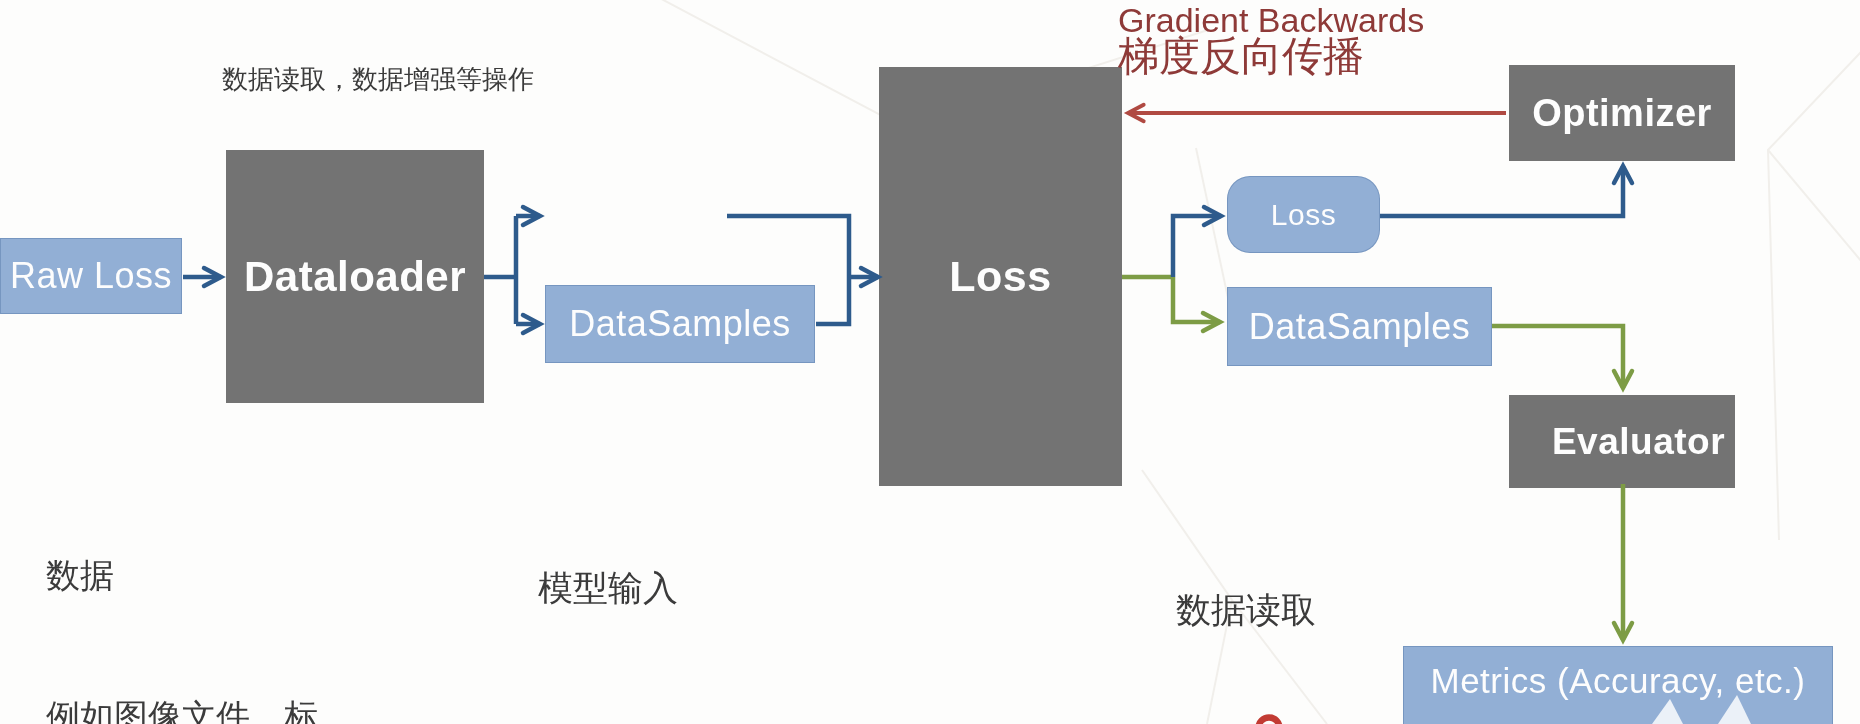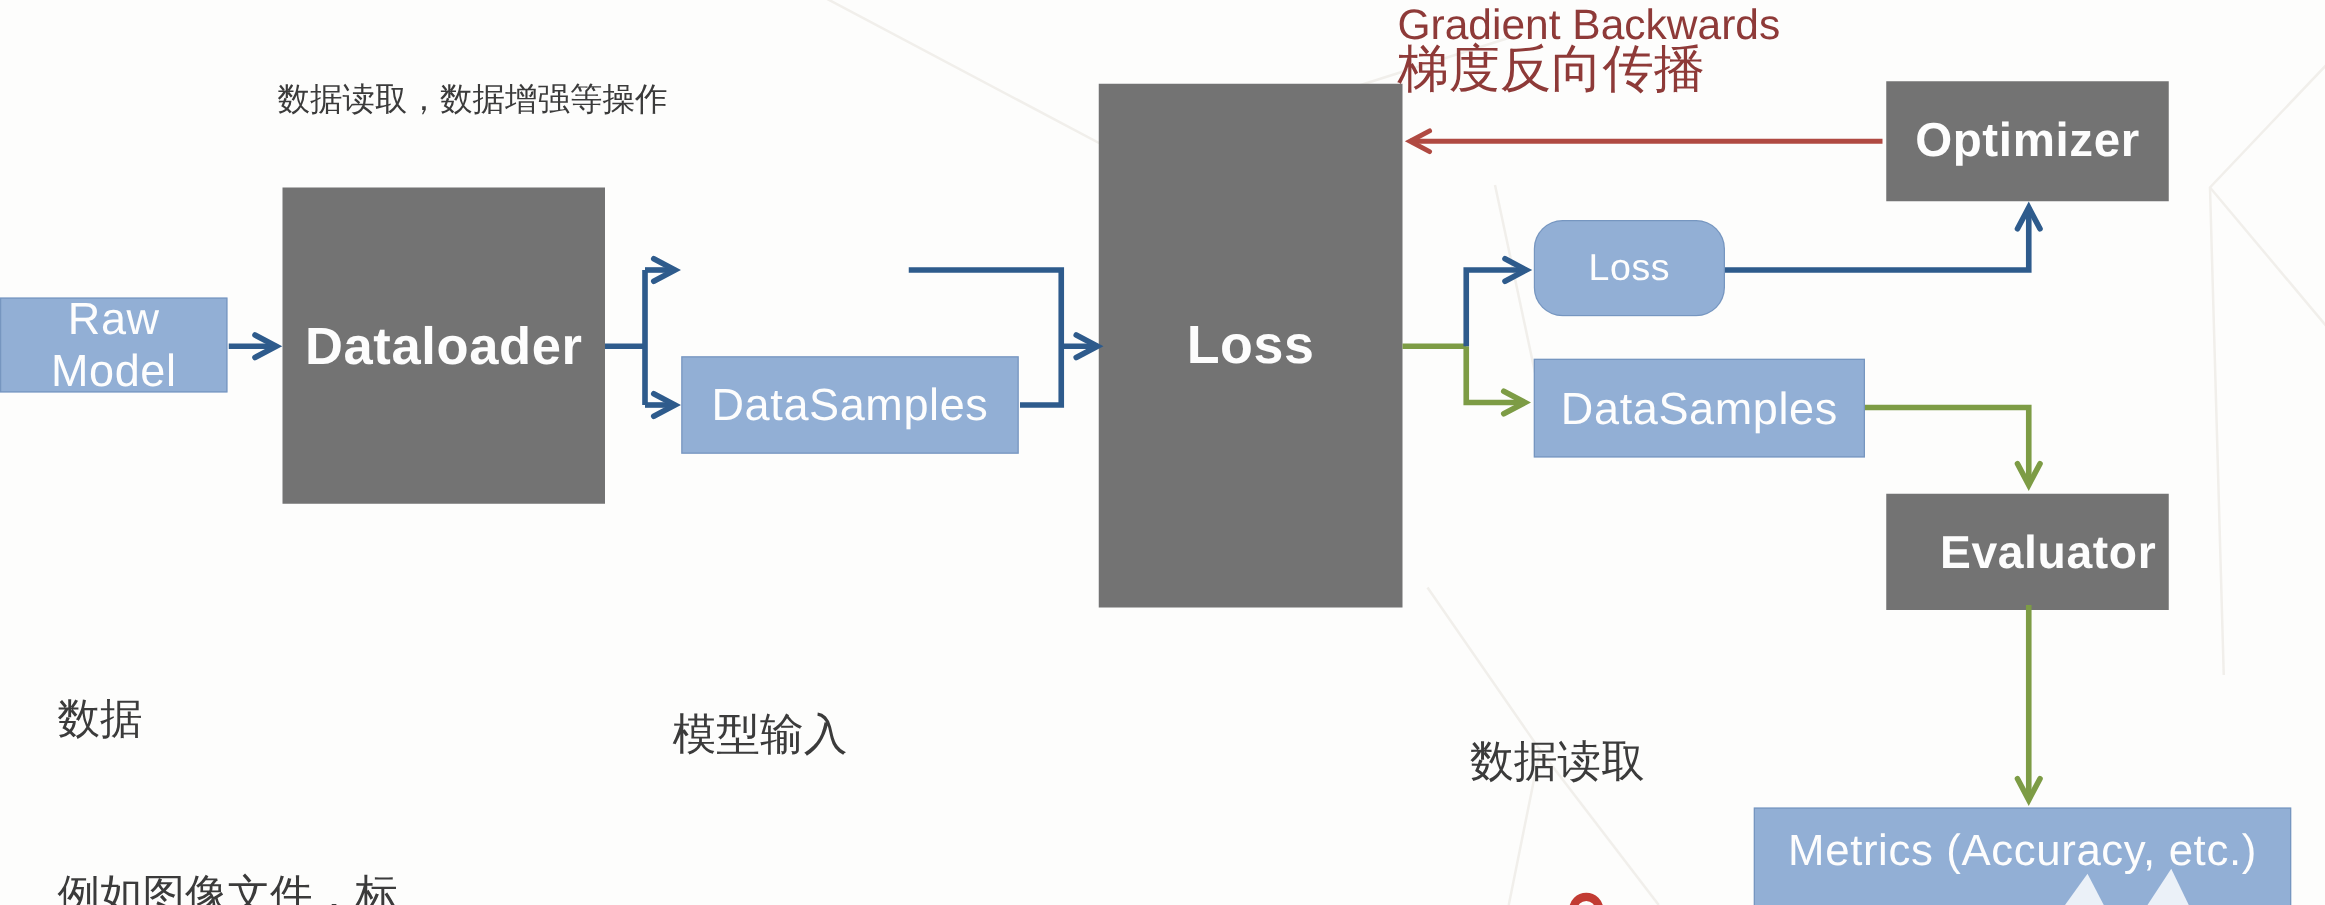--- a/index.html
+++ b/index.html
@@ -70,21 +70,21 @@
       <path d="M903,127 L938,300"></path>
       <path d="M1861,52 L1768,150 L1779,540"></path>
       <path d="M1768,150 L1862,262"></path>
       <path d="M1196,148 L1238,345"></path>
       <path d="M1142,470 L1232,600 L1207,724"></path>
       <path d="M1232,600 L1327,724"></path>
     </g>
   </svg>
 
   <div class="node data" id="n-raw">
-    <span>Raw Model</span>
+    <span>Raw Loss</span>
   </div>
   <div class="node module" id="n-dataloader">
     <span>Dataloader</span>
   </div>
   <div class="node data" id="n-dsin">
     <span>DataSamples</span>
   </div>
   <div class="node module" id="n-model">
     <span>Loss</span>
   </div>

